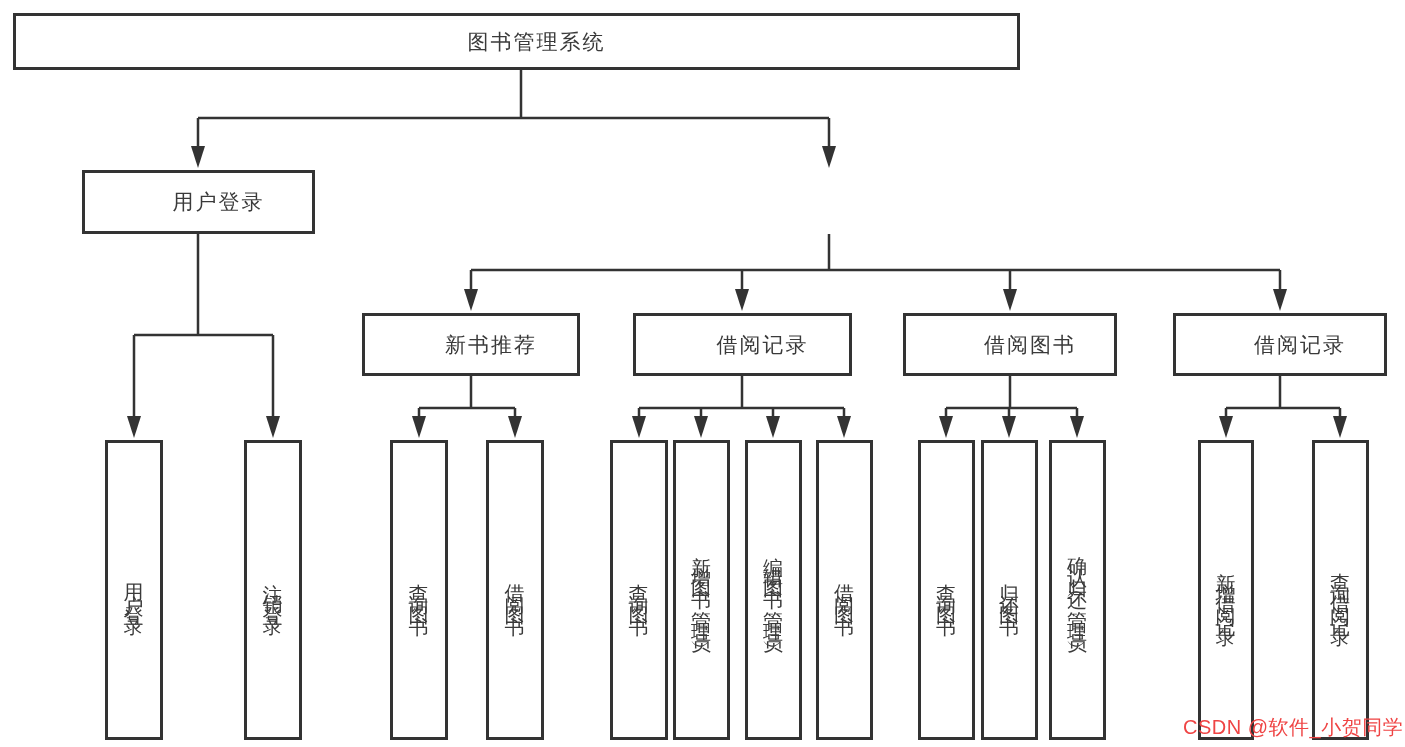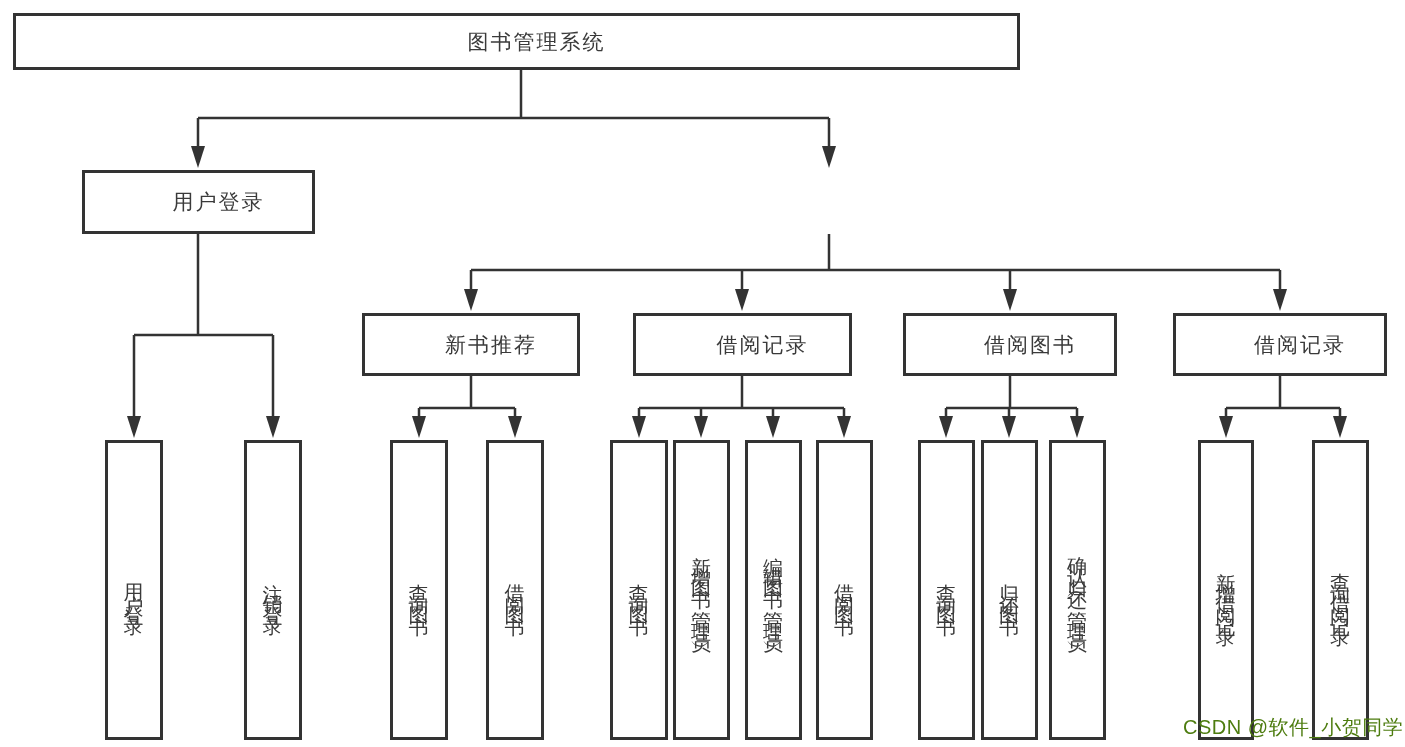--- a/index.html
+++ b/index.html
@@ -31,21 +31,21 @@
     writing-mode:vertical-rl;
     font-size:20px;
     letter-spacing:11px;
     line-height:1;
   }
   .watermark{
     position:absolute;
     left:1183px;top:714px;
     font-size:20px;
     letter-spacing:0.5px;
-    color:#4d7c0f;
+    color:#ef4444;
     white-space:nowrap;
   }
 </style>
 </head>
 <body>
 
 <div class="canvas">
 
   <svg class="connectors" viewBox="0 0 1405 747" xmlns="http://www.w3.org/2000/svg">
     <g stroke="#333333" stroke-width="2.5" fill="none">

